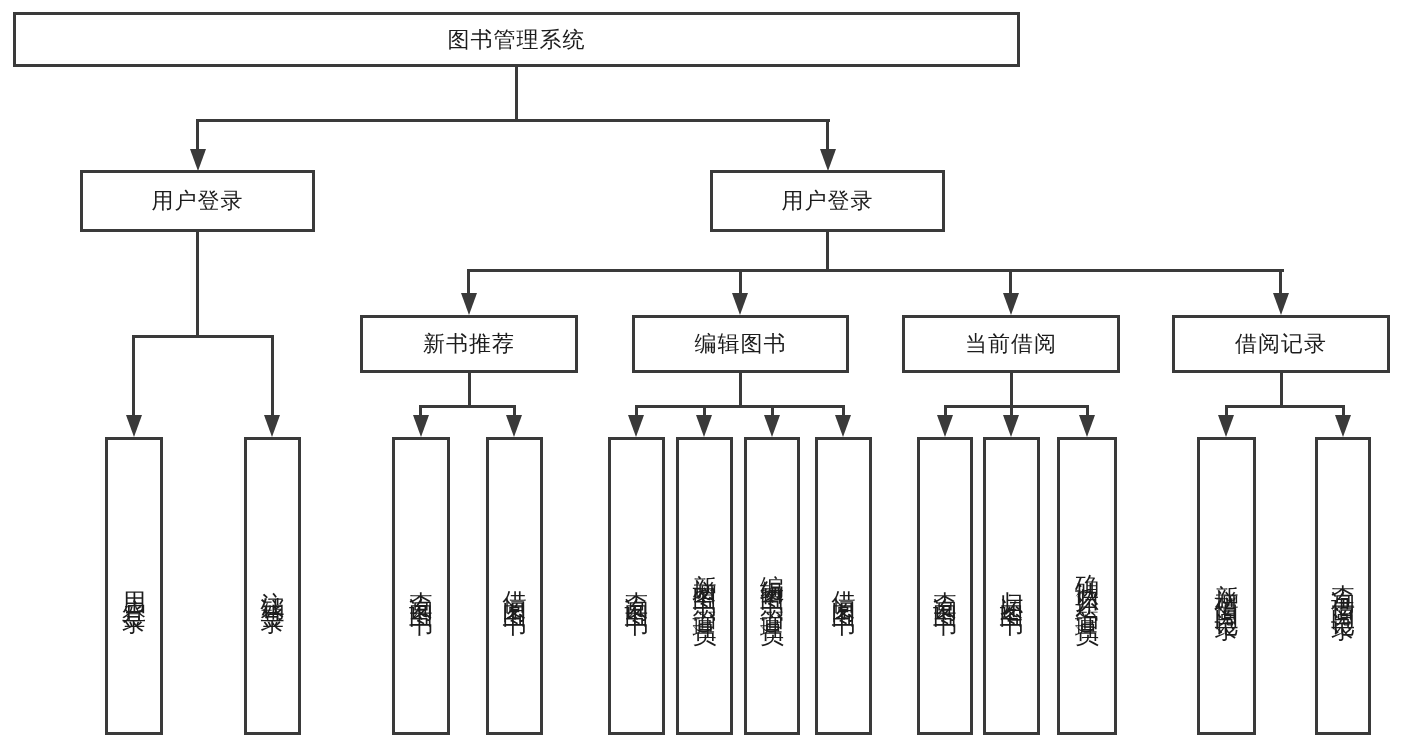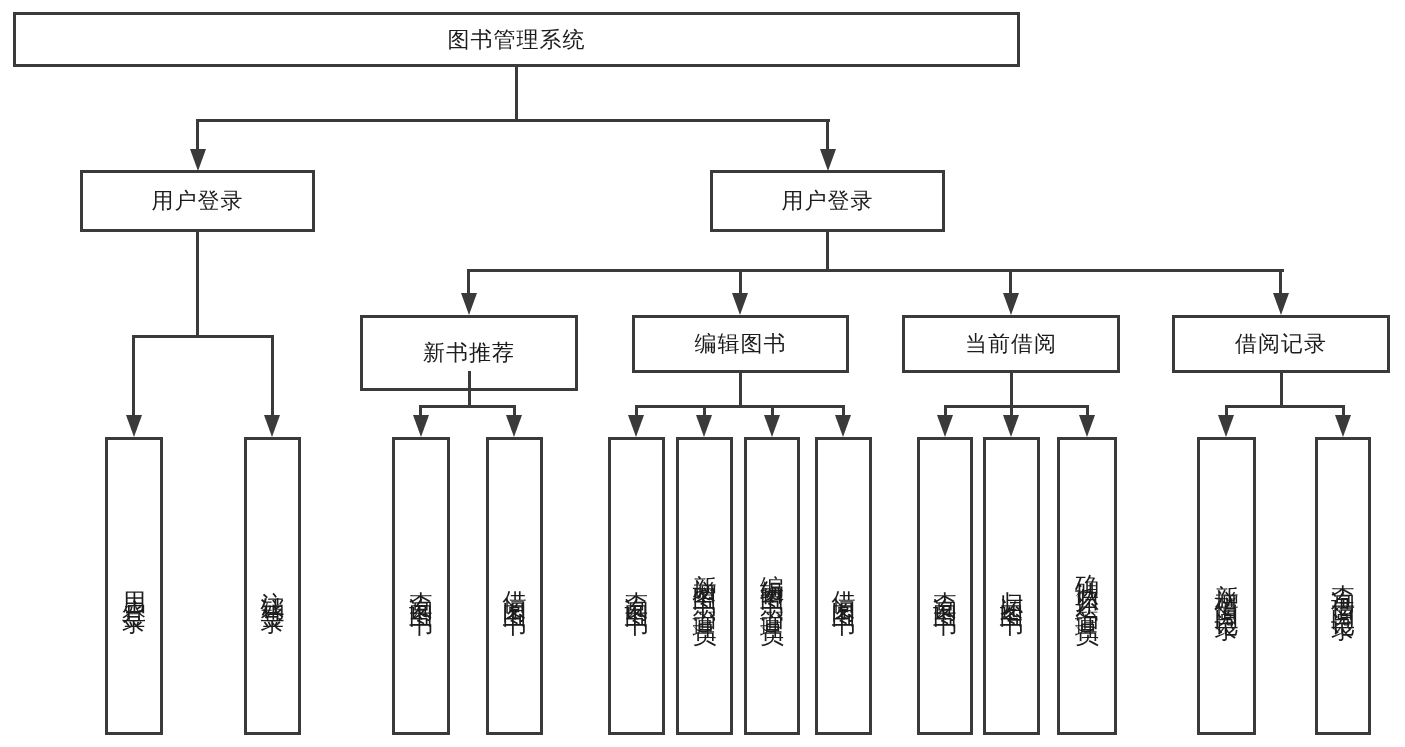--- a/index.html
+++ b/index.html
@@ -67,21 +67,21 @@
     <div class="line" style="left:467px;top:269px;width:3px;height:26px"></div>
     <div class="arrow" style="left:461px;top:293px"></div>
     <div class="line" style="left:739px;top:269px;width:3px;height:26px"></div>
     <div class="arrow" style="left:732px;top:293px"></div>
     <div class="line" style="left:1009px;top:269px;width:3px;height:26px"></div>
     <div class="arrow" style="left:1003px;top:293px"></div>
     <div class="line" style="left:1279px;top:269px;width:3px;height:26px"></div>
     <div class="arrow" style="left:1273px;top:293px"></div>
   </div>
 
-  <div class="box" style="left:360px;top:315px;width:218px;height:76px">
+  <div class="box" style="left:360px;top:315px;width:218px;height:58px">
     <span class="hlabel">新书推荐</span>
   </div>
   <div class="box" style="left:632px;top:315px;width:217px;height:58px">
     <span class="hlabel">编辑图书</span>
   </div>
   <div class="box" style="left:1172px;top:315px;width:218px;height:58px">
     <span class="hlabel">借阅记录</span>
   </div>
   <div class="box" style="left:902px;top:315px;width:218px;height:58px">
     <span class="hlabel">当前借阅</span>

